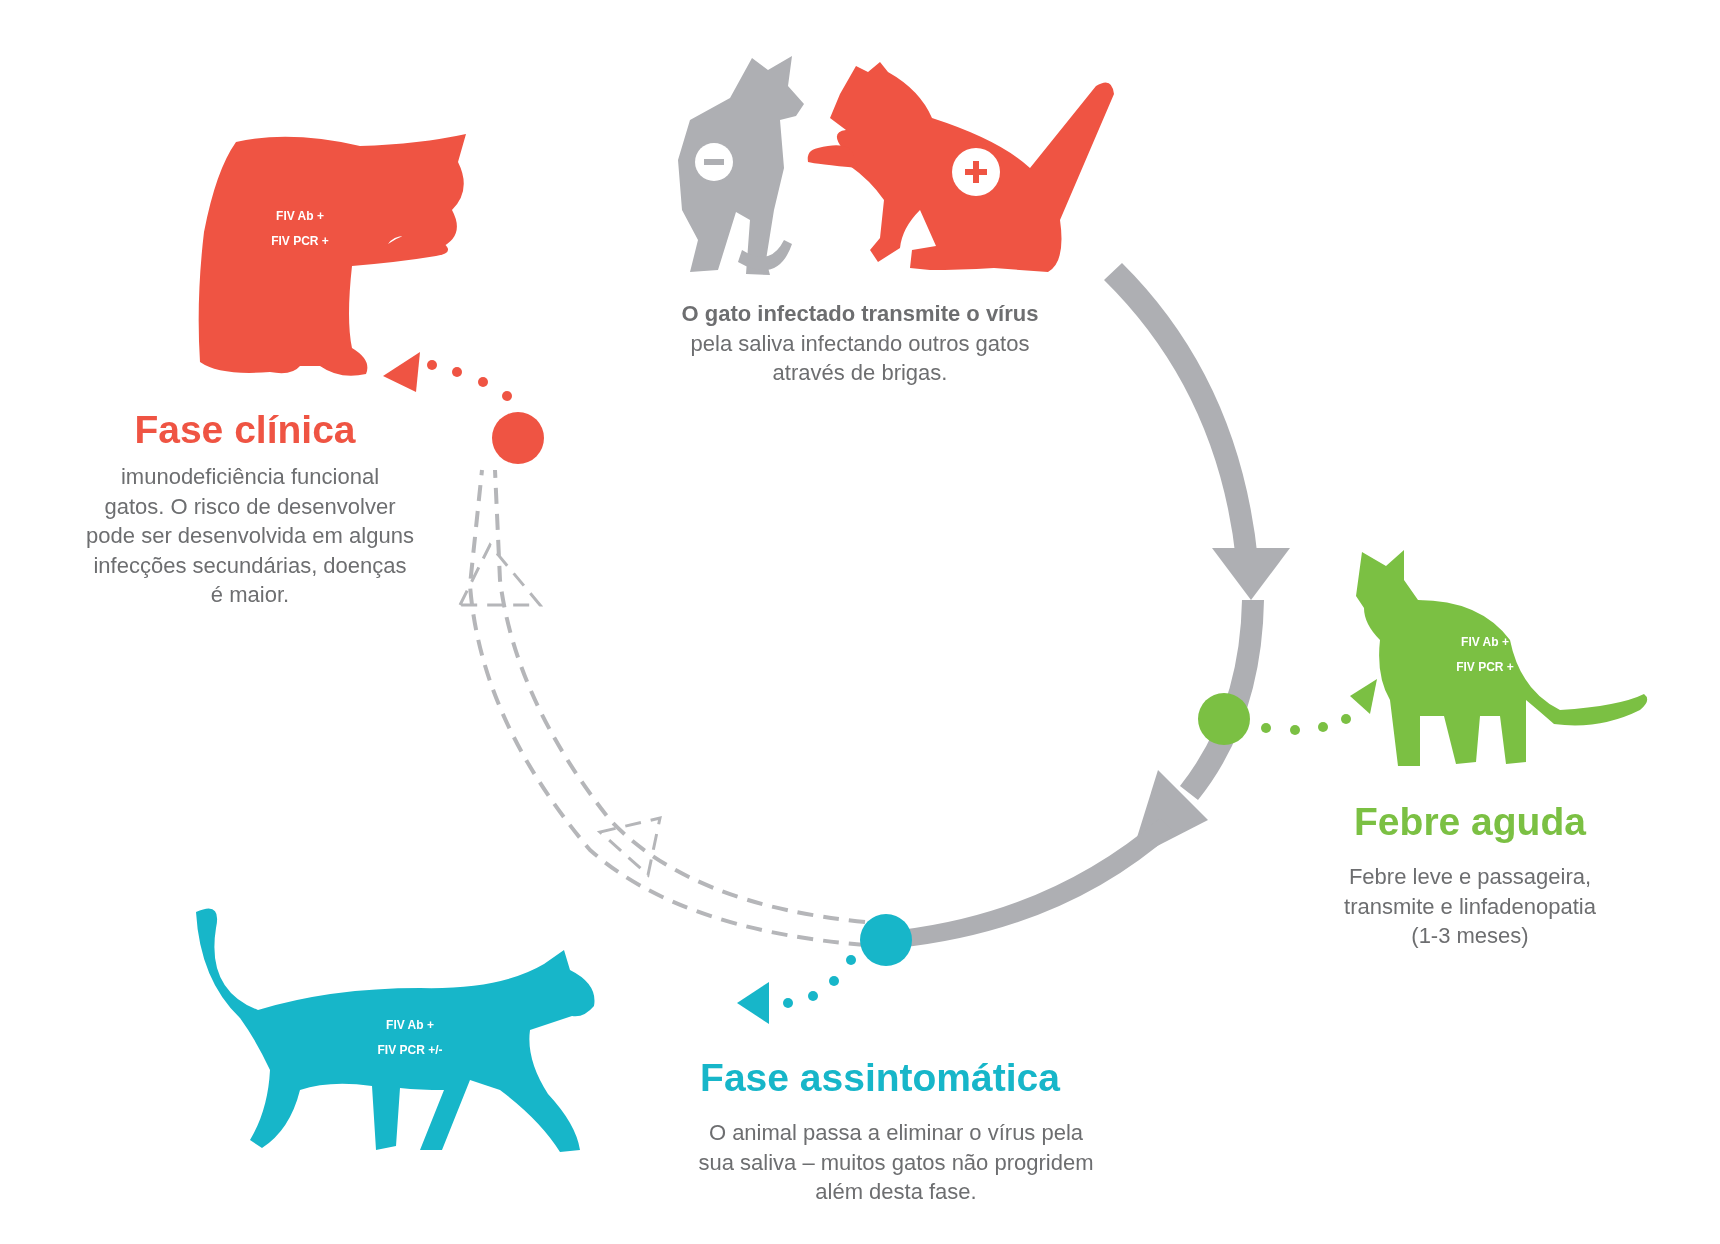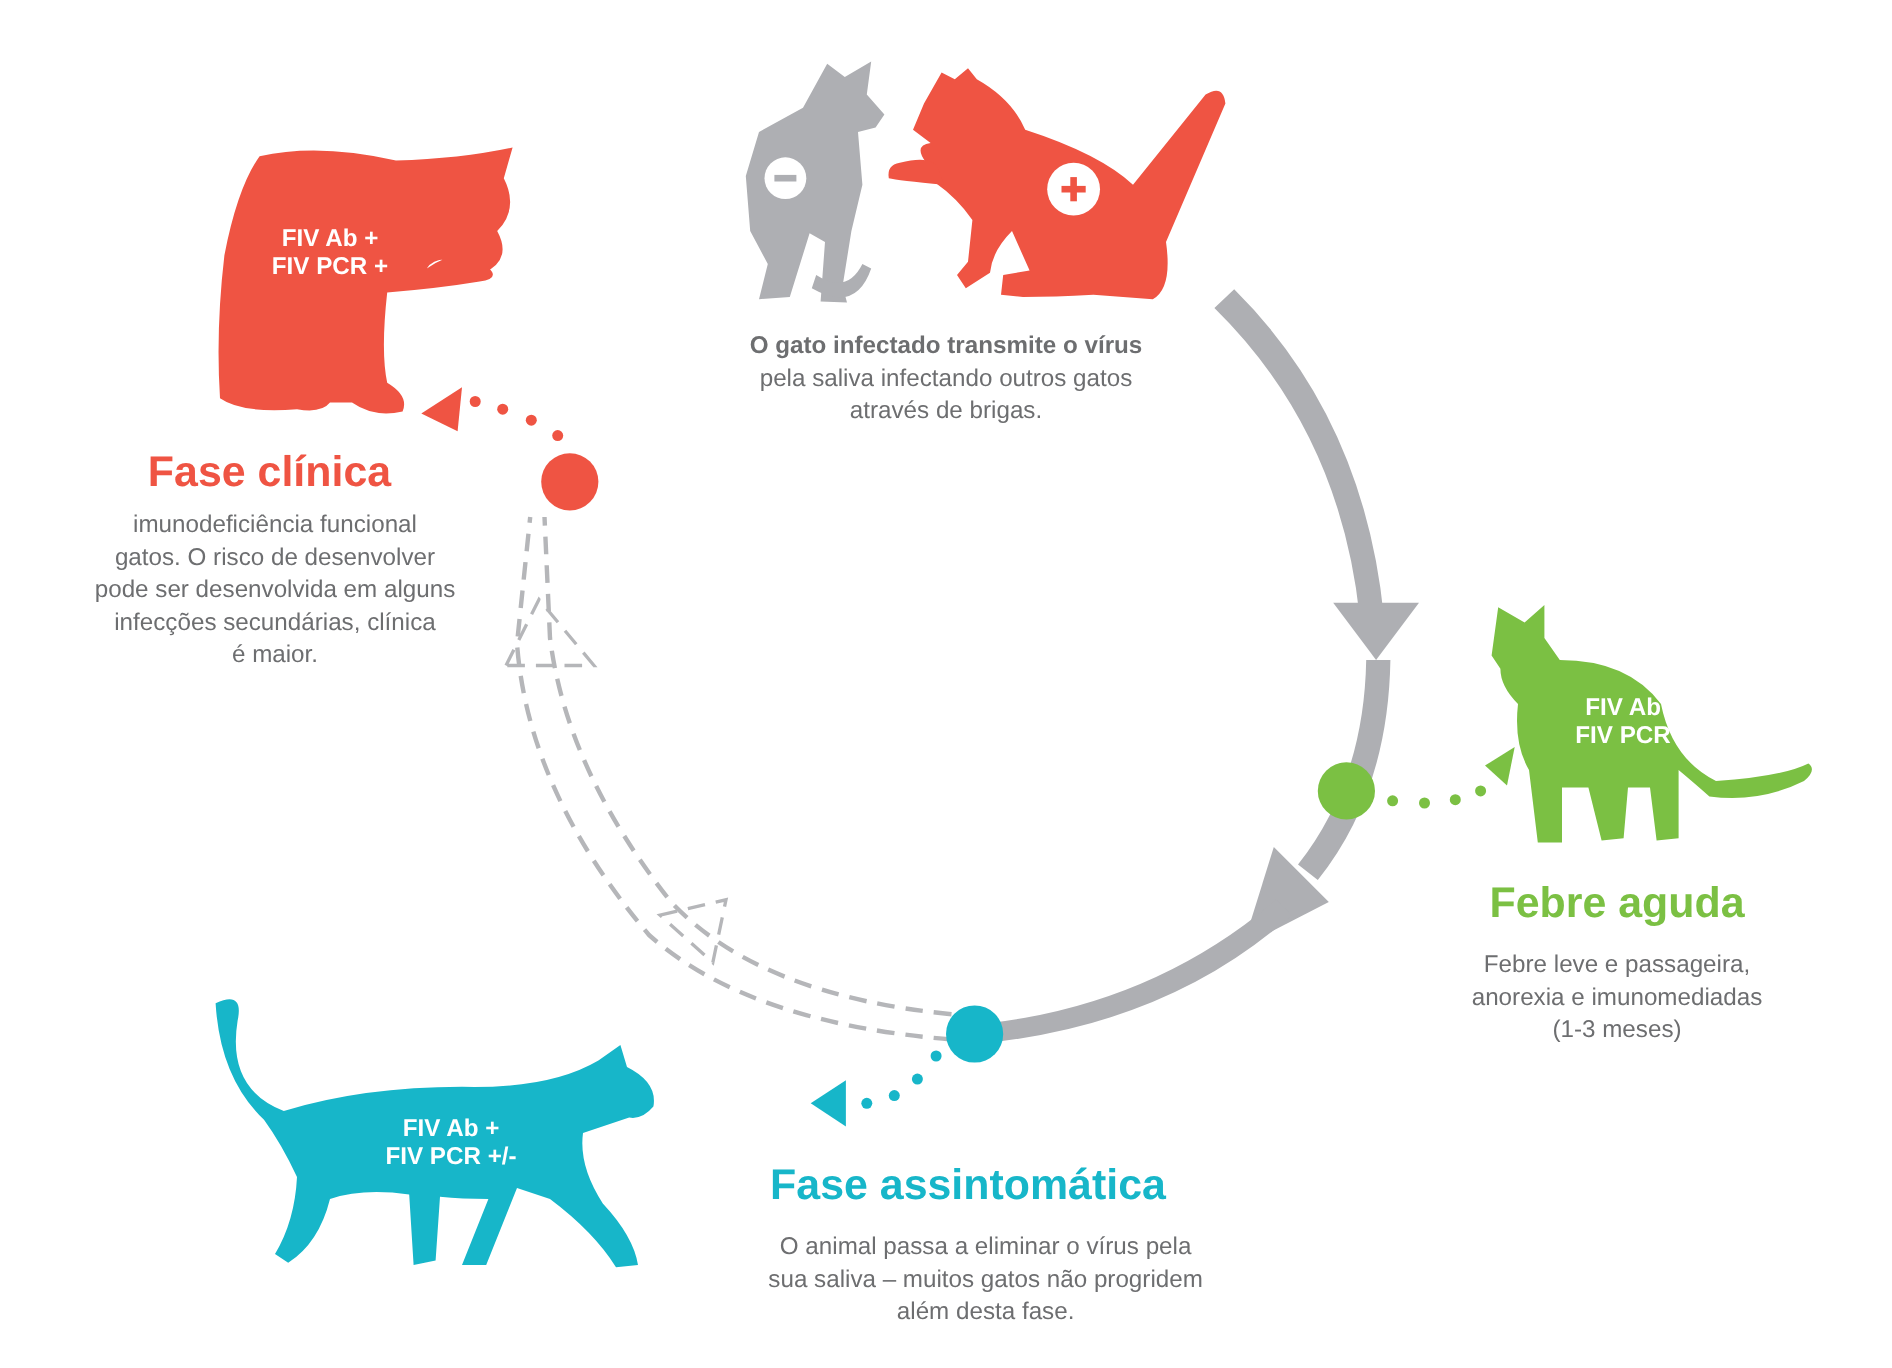--- a/index.html
+++ b/index.html
@@ -5,21 +5,21 @@
   html, body { margin: 0; padding: 0; background: #ffffff; }
   body { width: 1720px; height: 1244px; position: relative; overflow: hidden;
          font-family: "Liberation Sans", sans-serif; }
   #diagram { position: absolute; left: 0; top: 0; }
   .txt { position: absolute; text-align: center; color: #6d6e70;
          font-family: "Liberation Sans", sans-serif; }
   .title { position: absolute; text-align: center; font-weight: bold;
            font-family: "Liberation Sans", sans-serif; font-size: 39px; }
   .body { font-size: 22px; line-height: 29.5px; }
   .body div { white-space: nowrap; }
-  .label { position: absolute; color: #fff; font-weight: bold; font-size: 22px;
+  .label { position: absolute; color: #fff; font-weight: bold; font-size: 12px;
            line-height: 25px; text-align: center; white-space: nowrap;
            font-family: "Liberation Sans", sans-serif; }
 </style>
 </head>
 <body>
 
 <svg id="diagram" width="1720" height="1244" viewBox="0 0 1720 1244" xmlns="http://www.w3.org/2000/svg">
 
   <g fill="#aeafb3">
     <path d="M1122,263 Q1240,380 1258,560 L1236,560 Q1218,392 1104,280 Z"></path>
@@ -101,28 +101,28 @@
   <div style="font-weight:bold;">O gato infectado transmite o vírus</div>
   <div>pela saliva infectando outros gatos</div>
   <div>através de brigas.</div>
 </div>
 
 <div class="title" style="left:80px; top:408px; width:330px; color:#ef5443;">Fase clínica</div>
 <div class="txt body" style="left:50px; top:462px; width:400px;">
   <div>imunodeficiência funcional</div>
   <div>gatos. O risco de desenvolver</div>
   <div>pode ser desenvolvida em alguns</div>
-  <div>infecções secundárias, clínica</div>
+  <div>infecções secundárias, doenças</div>
   <div>é maior.</div>
 </div>
 
 <div class="title" style="left:1320px; top:800px; width:300px; color:#7bc043;">Febre aguda</div>
 <div class="txt body" style="left:1300px; top:862px; width:340px;">
   <div>Febre leve e passageira,</div>
-  <div>anorexia e imunomediadas</div>
+  <div>transmite e linfadenopatia</div>
   <div>(1-3 meses)</div>
 </div>
 
 <div class="title" style="left:640px; top:1056px; width:480px; color:#17b6c9;">Fase assintomática</div>
 <div class="txt body" style="left:636px; top:1118px; width:520px;">
   <div>O animal passa a eliminar o vírus pela</div>
   <div>sua saliva – muitos gatos não progridem</div>
   <div>além desta fase.</div>
 </div>
 

